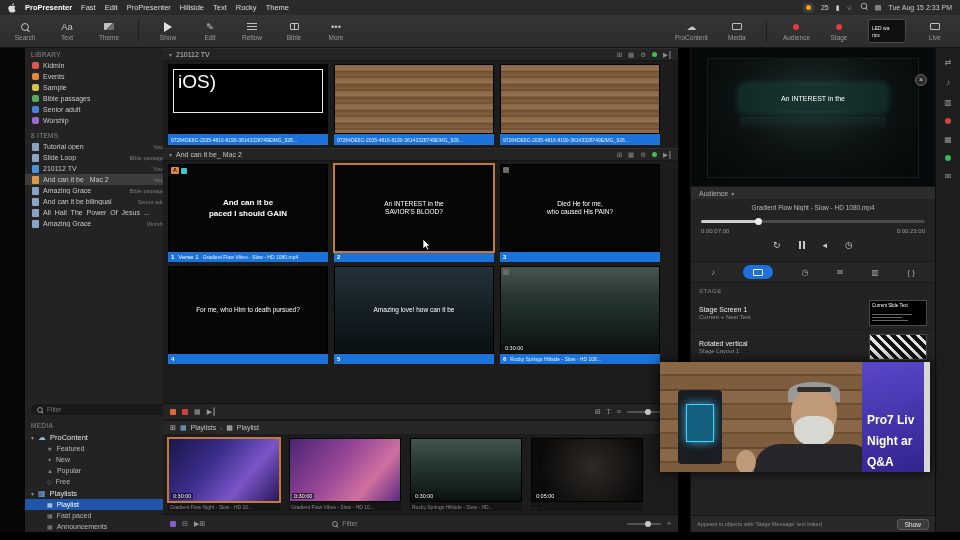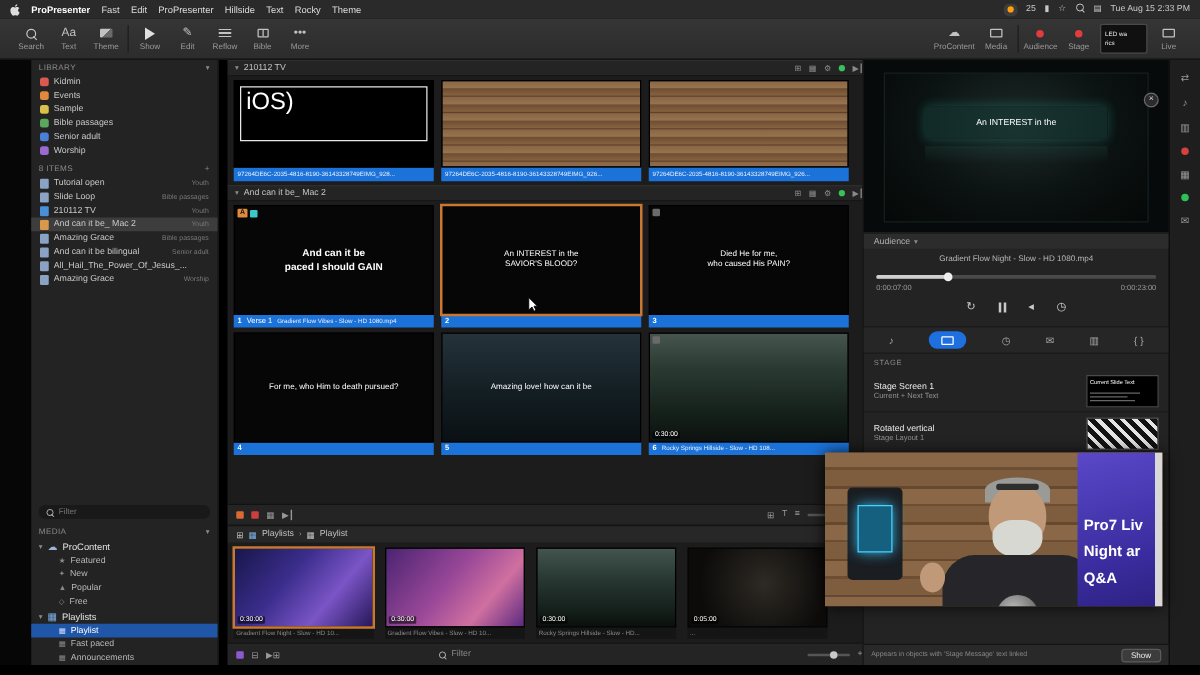--- a/index.html
+++ b/index.html
@@ -11,21 +11,21 @@
   .menubar{position:absolute;top:0;left:0;right:0;height:15px;background:#2a2a2a;display:flex;align-items:center;justify-content:space-between;padding:0 8px;font-size:7.5px;color:#ddd}
   .mb-left{display:flex;gap:9px;align-items:center}
   .mb-left .app{font-weight:bold;color:#fff}
   .mb-right{display:flex;gap:7px;align-items:center;font-size:7px;color:#c8c8c8}
   .rec-pill{background:#3c3c3c;border-radius:4px;height:10px;display:flex;align-items:center;gap:2px;padding:0 3px}
   .rec-dot{width:5px;height:5px;border-radius:50%;background:#ff9f0a}
   .mb-ic{font-size:7px;line-height:10px}
 
   
   .toolbar{position:absolute;top:15px;left:0;right:0;height:33px;background:linear-gradient(#353535,#2c2c2c);border-bottom:1px solid #141414;display:flex;justify-content:space-between;padding:0 12px}
-  .tb-group{display:flex;align-items:center;gap:4px}
+  .tb-group{display:flex;align-items:center;gap:16px}
   .tb-btn{display:flex;flex-direction:column;align-items:center;justify-content:center;gap:2px;min-width:26px}
   .tb-btn .ic{height:11px;font-size:9.5px;line-height:11px;color:#c2c2c2;display:flex;align-items:center;justify-content:center}
   .tb-btn .lb{font-size:6.5px;color:#9a9a9a}
   .tb-sep{width:1px;height:22px;background:#1d1d1d}
   .i-mag{width:8px;height:8px;position:relative;display:inline-block}
   .i-mag::before{content:'';position:absolute;width:6px;height:6px;border:1px solid #c2c2c2;border-radius:50%;left:0;top:0}
   .i-mag::after{content:'';position:absolute;width:4px;height:1px;background:#c2c2c2;transform:rotate(45deg);left:5px;top:7px}
   .i-play{width:0;height:0;border-left:8px solid #e0e0e0;border-top:5px solid transparent;border-bottom:5px solid transparent}
   .i-theme{width:10px;height:7px;background:linear-gradient(135deg,#c2c2c2 50%,#6a6a6a 50%);border-radius:1px}
   .i-lines{width:10px;height:7px;background:repeating-linear-gradient(180deg,#c2c2c2 0 1px,transparent 1px 3px)}
@@ -49,21 +49,21 @@
   .doc-item.sel{background:#3d3d3d}
   .sb-spacer{flex:1}
   .filter-box{margin:4px 6px;height:11px;background:#191919;border-radius:5px;display:flex;align-items:center;gap:3px;padding:0 5px;color:#777;font-size:6.5px;flex:none}
   .tree-row{display:flex;align-items:center;gap:4px;height:12px;padding:0 6px;color:#e2e2e2;font-size:7.5px;flex:none}
   .tree-row .cld{color:#9ab4d8;font-size:8px}
   .tree-child{display:flex;align-items:center;gap:4px;height:11px;padding:0 6px 0 22px;color:#b8b8b8;font-size:7px;flex:none}
   .tree-child.sel{background:#2056a8;color:#fff}
   .chev{color:#8a8a8a;font-size:6px}
 
   
-  .main{position:absolute;left:182px;top:48px;width:515px;bottom:8px;background:#1c1c1c;overflow:hidden}
+  .main{position:absolute;left:163px;top:48px;width:515px;bottom:8px;background:#1c1c1c;overflow:hidden}
   .sec-h{position:absolute;left:0;right:0;height:13px;background:#242424;border-top:1px solid #2e2e2e;border-bottom:1px solid #161616;display:flex;align-items:center;gap:4px;padding:0 6px;font-size:7px;color:#c4c4c4}
   .sec-h .ics{margin-left:auto;display:flex;gap:6px;color:#8a8a8a;font-size:6.5px;align-items:center}
   .gdot{width:5px;height:5px;border-radius:50%;background:#39c25a}
   .row{position:absolute;left:5px;display:flex;gap:6px}
   .cell{width:160px}
   .thumb1{height:70px;background:#000;position:relative;border:1px solid #000}
   .thumb2{height:88px;background:#060606;position:relative;border:1px solid #000}
   .wood{background:repeating-linear-gradient(180deg,#8a6646 0px,#96724e 5px,#6e4e32 6px,#84613f 11px,#5f422a 12px,#8a6646 13px)}
   .forest{background:linear-gradient(180deg,#46564f 0%,#2a3a33 32%,#16211c 72%,#0c120f 100%)}
   .forest-dark{background:linear-gradient(180deg,#25323a 0%,#131e23 55%,#0a1013 100%)}
@@ -131,21 +131,21 @@
   .rfooter{position:absolute;left:0;right:0;bottom:0;height:17px;background:#292929;border-top:1px solid #151515;display:flex;align-items:center;gap:4px;padding:0 6px}
   .rfooter .note{font-size:5.5px;color:#8a8a8a;flex:1;white-space:nowrap;overflow:hidden}
   .showbtn{font-size:6.5px;color:#ececec;background:#3c3c3c;border:1px solid #5c5c5c;border-radius:3px;padding:1px 7px;flex:none}
 
   
   .rstrip{position:absolute;right:0;top:48px;width:25px;bottom:8px;background:#1e1e1e;border-left:1px solid #0e0e0e;display:flex;flex-direction:column;align-items:center;padding-top:10px;gap:11px;color:#9a9a9a;font-size:8px}
   .rstrip .dot-g{width:6px;height:6px;border-radius:50%;background:#2fbf5a}
   .rstrip .dot-r{width:6px;height:6px;border-radius:50%;background:#d84040}
 
   
-  .webcam{position:absolute;left:660px;top:362px;width:270px;height:123px;overflow:hidden;box-shadow:0 0 12px rgba(0,0,0,.9);background:#7a5a3c}
+  .webcam{position:absolute;left:660px;top:362px;width:270px;height:110px;overflow:hidden;box-shadow:0 0 12px rgba(0,0,0,.9);background:#7a5a3c}
   .wc-wood{position:absolute;inset:0;background:repeating-linear-gradient(180deg,#8a6847 0 12px,#6e4e33 12px 14px,#7d5d3e 14px 27px,#66482e 27px 29px)}
   .wc-device{position:absolute;left:18px;top:28px;width:44px;height:74px;background:#1a1d22;border-radius:4px}
   .wc-device::after{content:'';position:absolute;left:8px;top:14px;width:26px;height:36px;background:#15607e;border:1px solid #4ad0ff;box-shadow:0 0 10px #35b8e8}
   .wc-hair{position:absolute;left:128px;top:20px;width:52px;height:20px;background:#9a9a96;border-radius:50% 50% 0 0}
   .wc-head{position:absolute;left:131px;top:26px;width:46px;height:50px;background:#c09a78;border-radius:48% 48% 46% 46%}
   .wc-glasses{position:absolute;left:137px;top:25px;width:34px;height:5px;background:#2e2e2e;border-radius:2px}
   .wc-beard{position:absolute;left:134px;top:54px;width:40px;height:30px;background:#d8d8d2;border-radius:40% 40% 50% 50%}
   .wc-body{position:absolute;left:94px;top:82px;width:122px;height:76px;background:#26262a;border-radius:26px 26px 0 0}
   .wc-hand{position:absolute;left:76px;top:88px;width:20px;height:24px;background:#c09a78;border-radius:50%}
   .wc-mic{position:absolute;left:137px;top:114px;width:34px;height:34px;border-radius:50%;background:radial-gradient(circle at 40% 35%,#bcbcbc,#646464 72%)}

